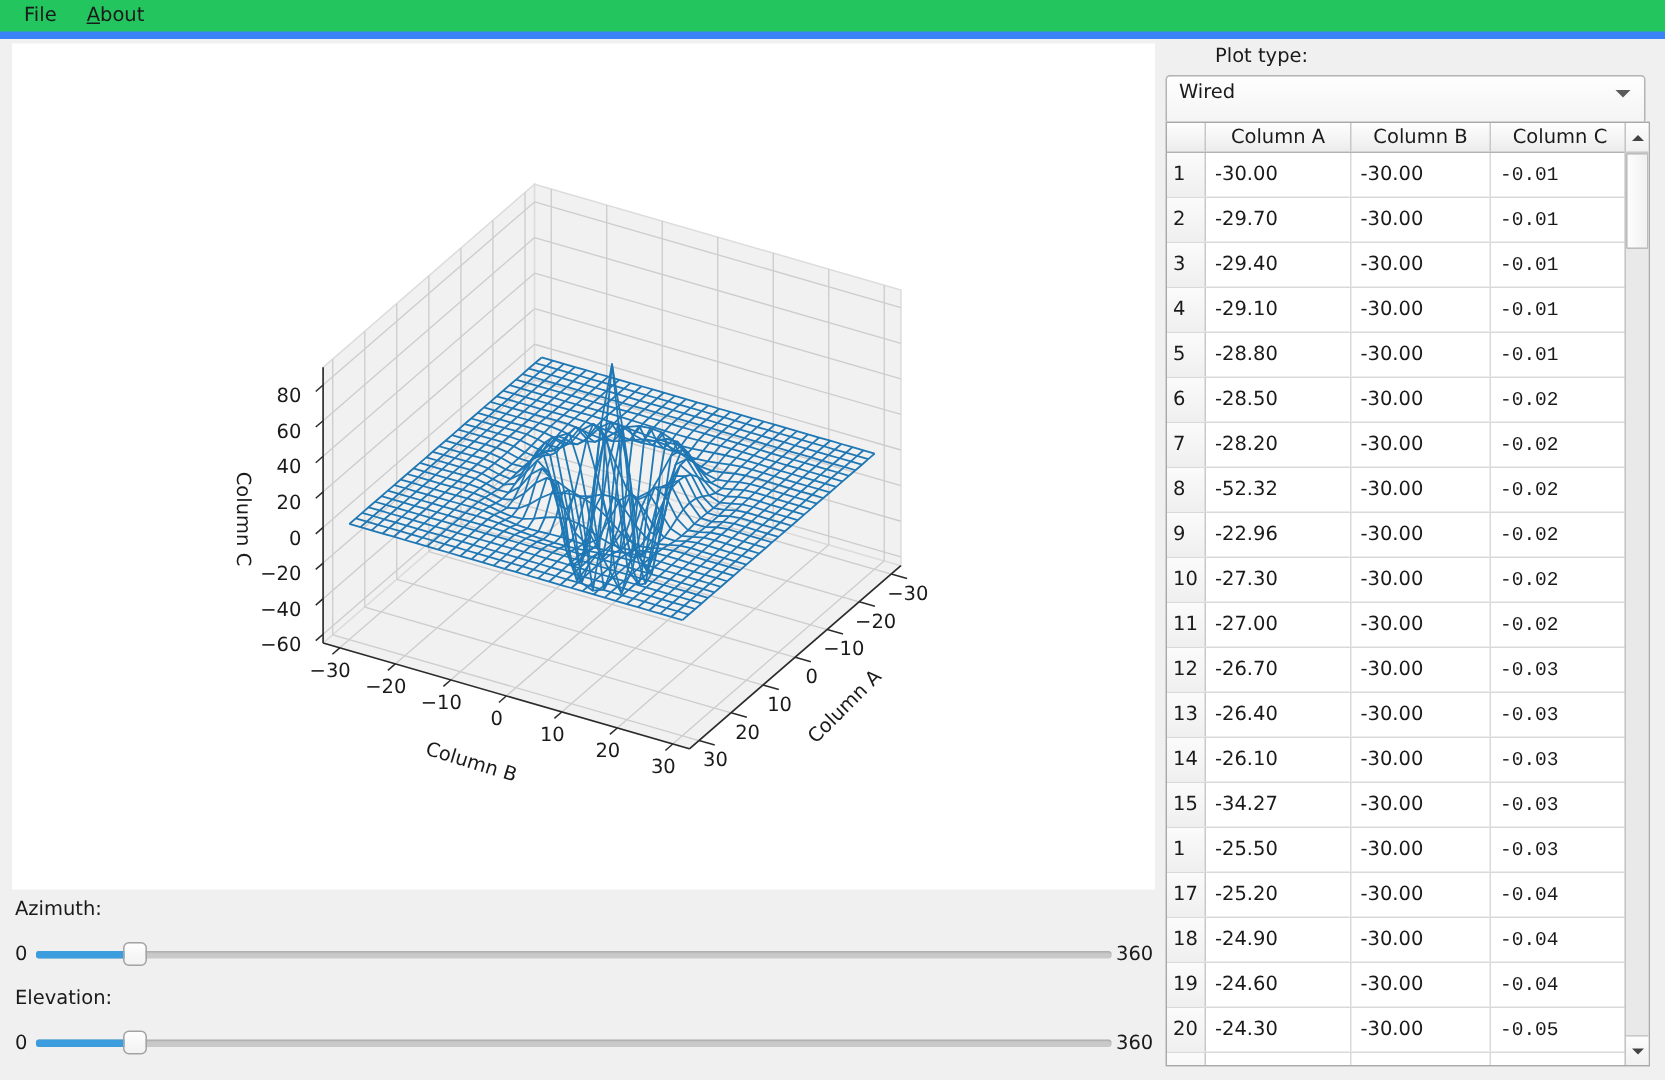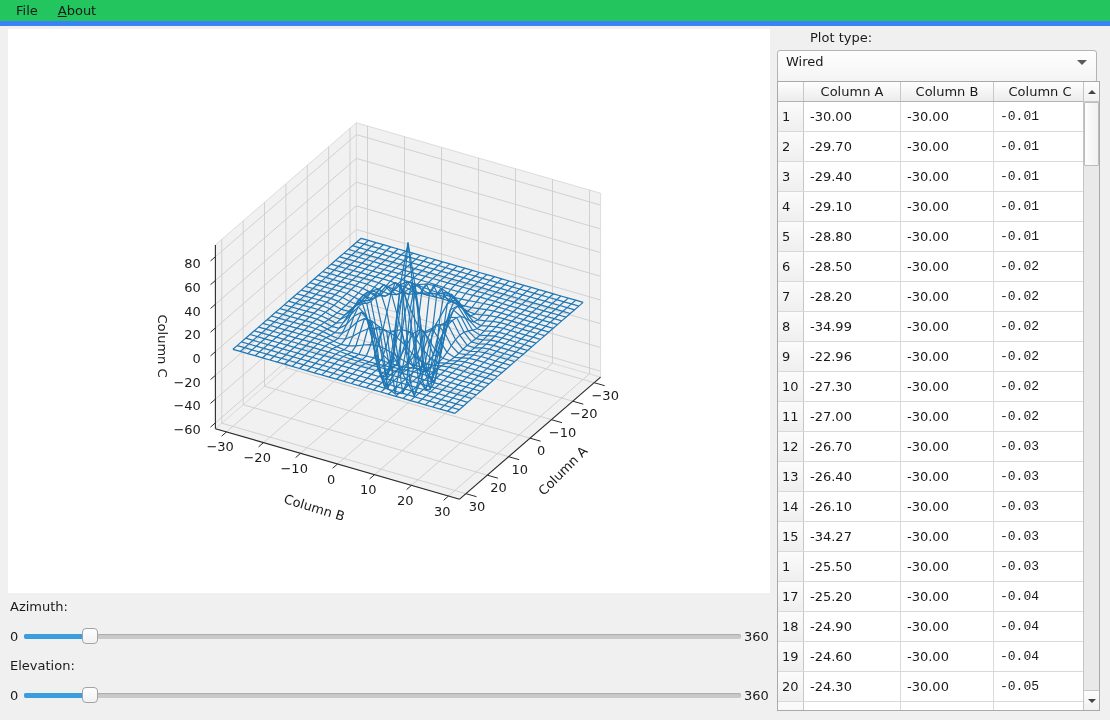--- a/index.html
+++ b/index.html
@@ -298,21 +298,21 @@
         <div class="cell cc">-0.02</div>
       </div>
       <div class="row">
         <div class="rowhead">7</div>
         <div class="cell ca">-28.20</div>
         <div class="cell cb">-30.00</div>
         <div class="cell cc">-0.02</div>
       </div>
       <div class="row">
         <div class="rowhead">8</div>
-        <div class="cell ca">-34.99</div>
+        <div class="cell ca">-52.32</div>
         <div class="cell cb">-30.00</div>
         <div class="cell cc">-0.02</div>
       </div>
       <div class="row">
         <div class="rowhead">9</div>
         <div class="cell ca">-22.96</div>
         <div class="cell cb">-30.00</div>
         <div class="cell cc">-0.02</div>
       </div>
       <div class="row">

